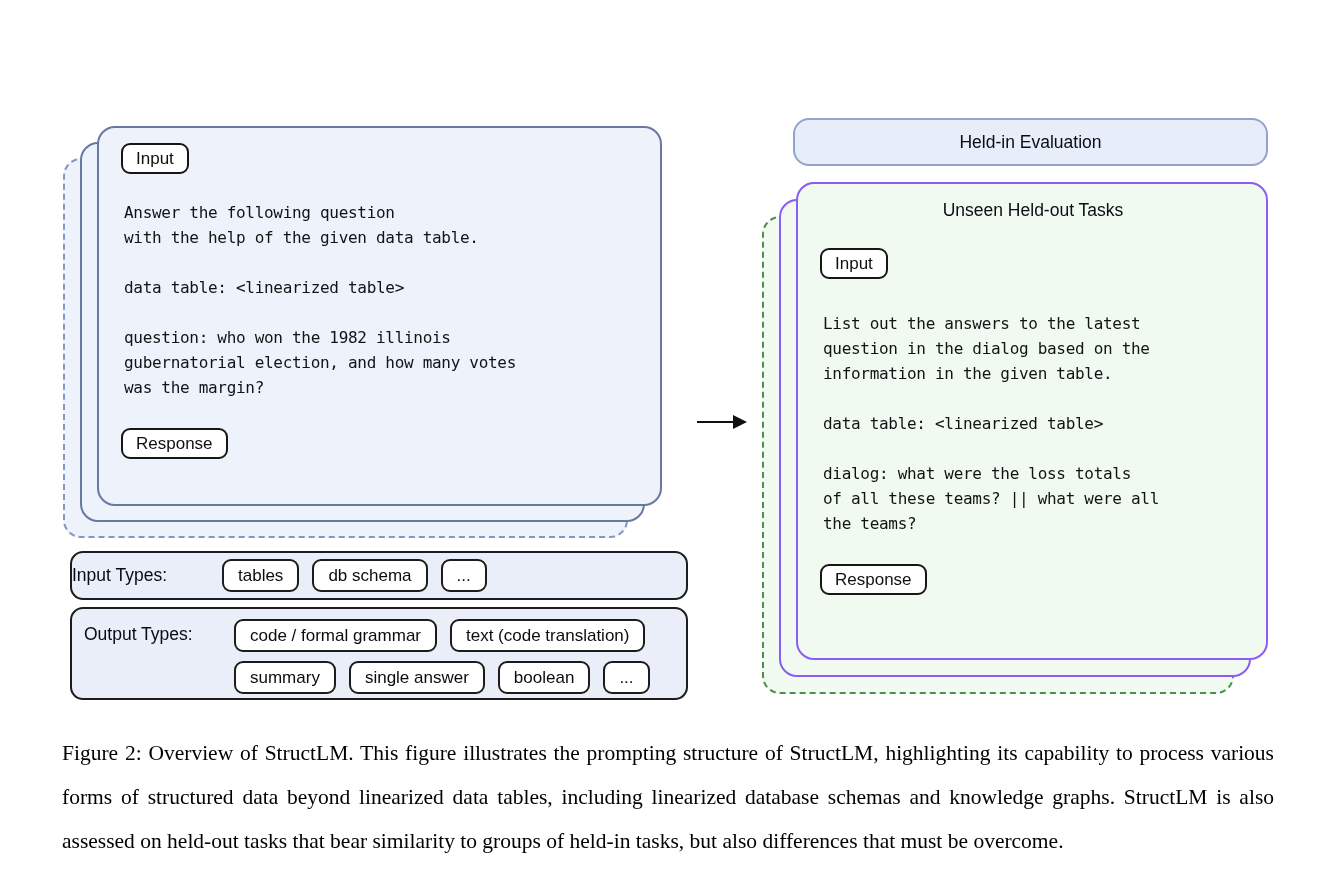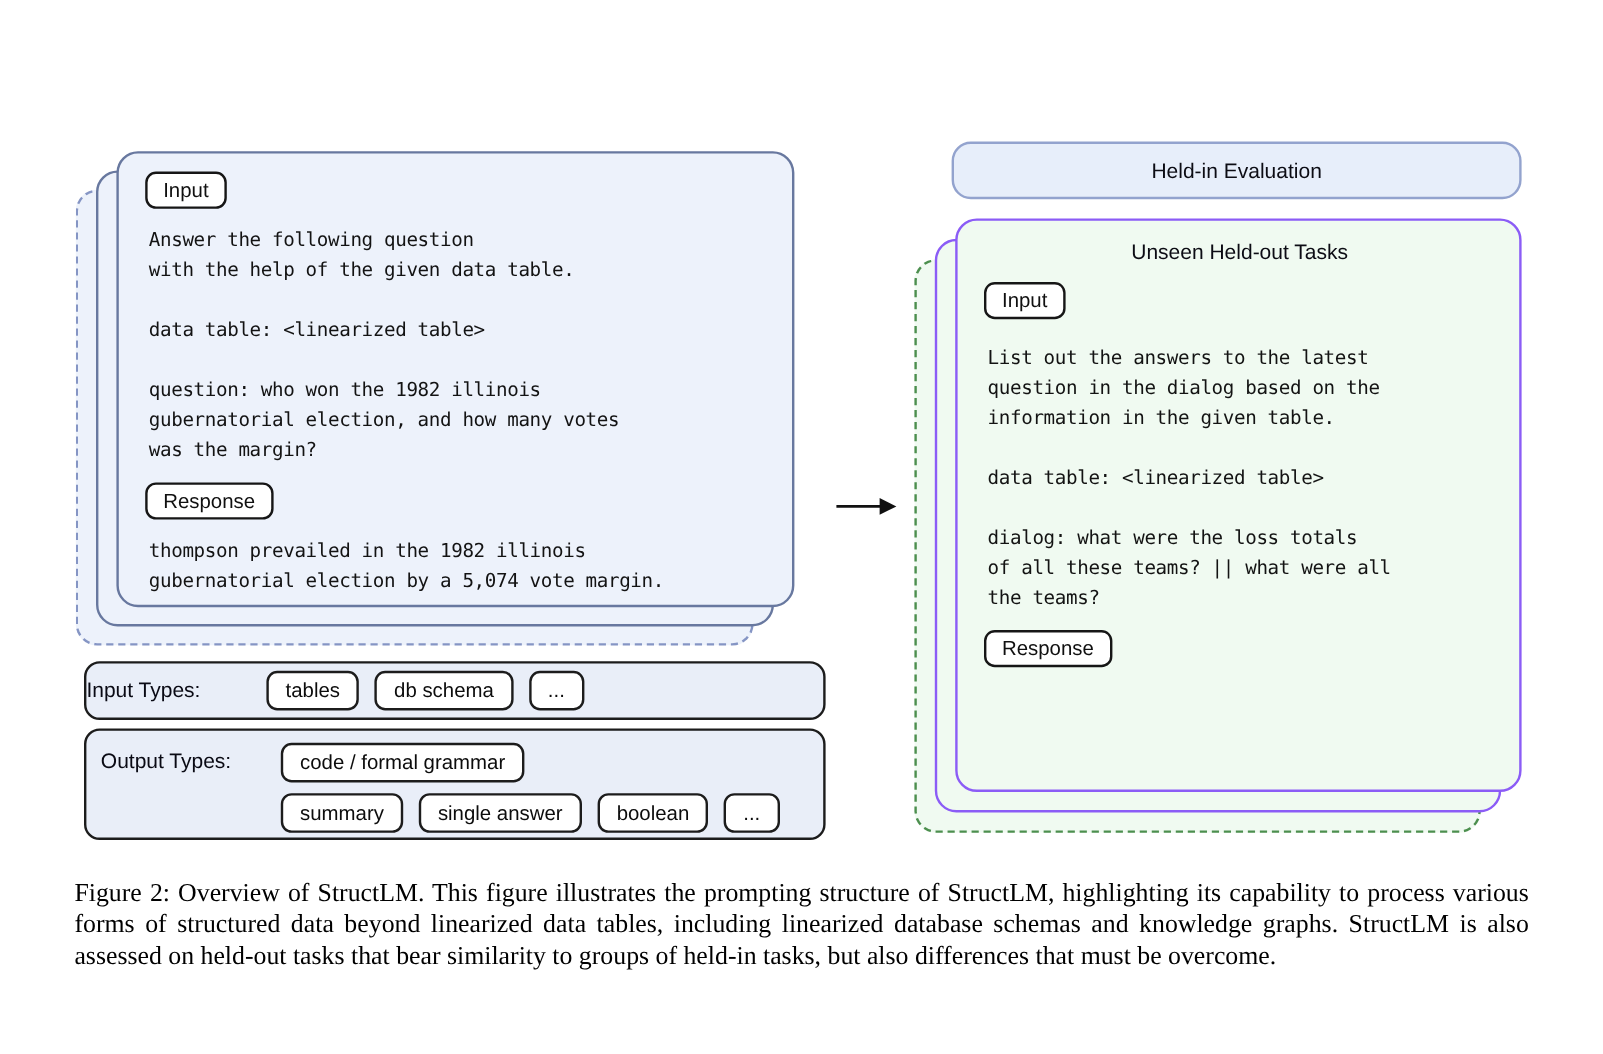--- a/index.html
+++ b/index.html
@@ -11,21 +11,21 @@
   
   .stack { position:absolute; }
   .card { position:absolute; border-radius:18px; box-sizing:border-box; }
 
   .blue-card  { width:565px; height:380px; background:#edf2fb; border:2px solid #68789f; }
   .blue-dashed{ width:565px; height:380px; background:#edf2fb; border:2px dashed #8595c4; }
 
   .green-card  { width:472px; height:478px; background:#f0faf1; border:2px solid #8b5cf6; }
   .green-dashed{ width:472px; height:478px; background:#f0faf1; border:2px dashed #4c8f4e; }
 
-  .card-content { display:flex; flex-direction:column; align-items:flex-start; padding:15px 20px 0 22px; }
+  .card-content { display:flex; flex-direction:column; align-items:flex-start; padding:15px 20px 0 22px;gap:13px; }
 
   
   .chip {
     display:inline-block; background:#ffffff; border:2px solid #161616; border-radius:9px;
     padding:3px 13px; font-size:17px; color:#101010; line-height:21px;
   }
 
   
   pre.mono {
     font-family:"DejaVu Sans Mono", monospace; font-size:16px; line-height:25px;
@@ -52,21 +52,21 @@
   .pill {
     display:inline-block; background:#ffffff; border:2px solid #1c1c1c; border-radius:9px;
     padding:3px 14px; font-size:17px; color:#0c0c0c; line-height:23px; white-space:nowrap;
   }
   .pill-row { display:flex; gap:13px; }
   .pill-col { display:flex; flex-direction:column; gap:9px; }
 
   
   .caption {
     position:absolute; left:62px; top:731px; width:1212px;
-    font-family:"Liberation Serif", serif; font-size:21.5px; line-height:26px;
+    font-family:"Liberation Serif", serif; font-size:21.5px; line-height:44px;
     color:#000000; text-align:justify; margin:0;
   }
 
   .arrow-wrap { position:absolute; left:696px; top:406px; }
 </style>
 </head>
 <body>
 
 <div class="canvas">
 
@@ -77,39 +77,38 @@
       <span class="chip">Input</span>
       <pre class="mono" style="margin:13px 0 0 3px;">Answer the following question
 with the help of the given data table.
 
 data table: &lt;linearized table&gt;
 
 question: who won the 1982 illinois
 gubernatorial election, and how many votes
 was the margin?</pre>
       <span class="chip" style="margin-top:15px;">Response</span>
-      <pre class="mono" style="margin:13px 0 0 3px;">thompson prevailed in the 1982 illinois
-gubernatorial election by a 5,074 vote margin.</pre>
     </div>
   </div>
 
   <div class="types-box" style="left:70px; top:551px; width:618px; height:49px;">
     <span class="types-label">Input Types:</span>
     <div class="pill-row">
       <span class="pill">tables</span>
       <span class="pill">db schema</span>
       <span class="pill">...</span>
     </div>
   </div>
 
   <div class="types-box" style="left:70px; top:607px; width:618px; height:93px; align-items:flex-start; padding-top:10px;">
     <span class="types-label" style="margin-top:5px;margin-left:12px;">Output Types:</span>
     <div class="pill-col">
       <div class="pill-row">
         <span class="pill">code / formal grammar</span>
+        <span class="pill">text (code translation)</span>
       </div>
       <div class="pill-row">
         <span class="pill">summary</span>
         <span class="pill">single answer</span>
         <span class="pill">boolean</span>
         <span class="pill">...</span>
       </div>
     </div>
   </div>
 

